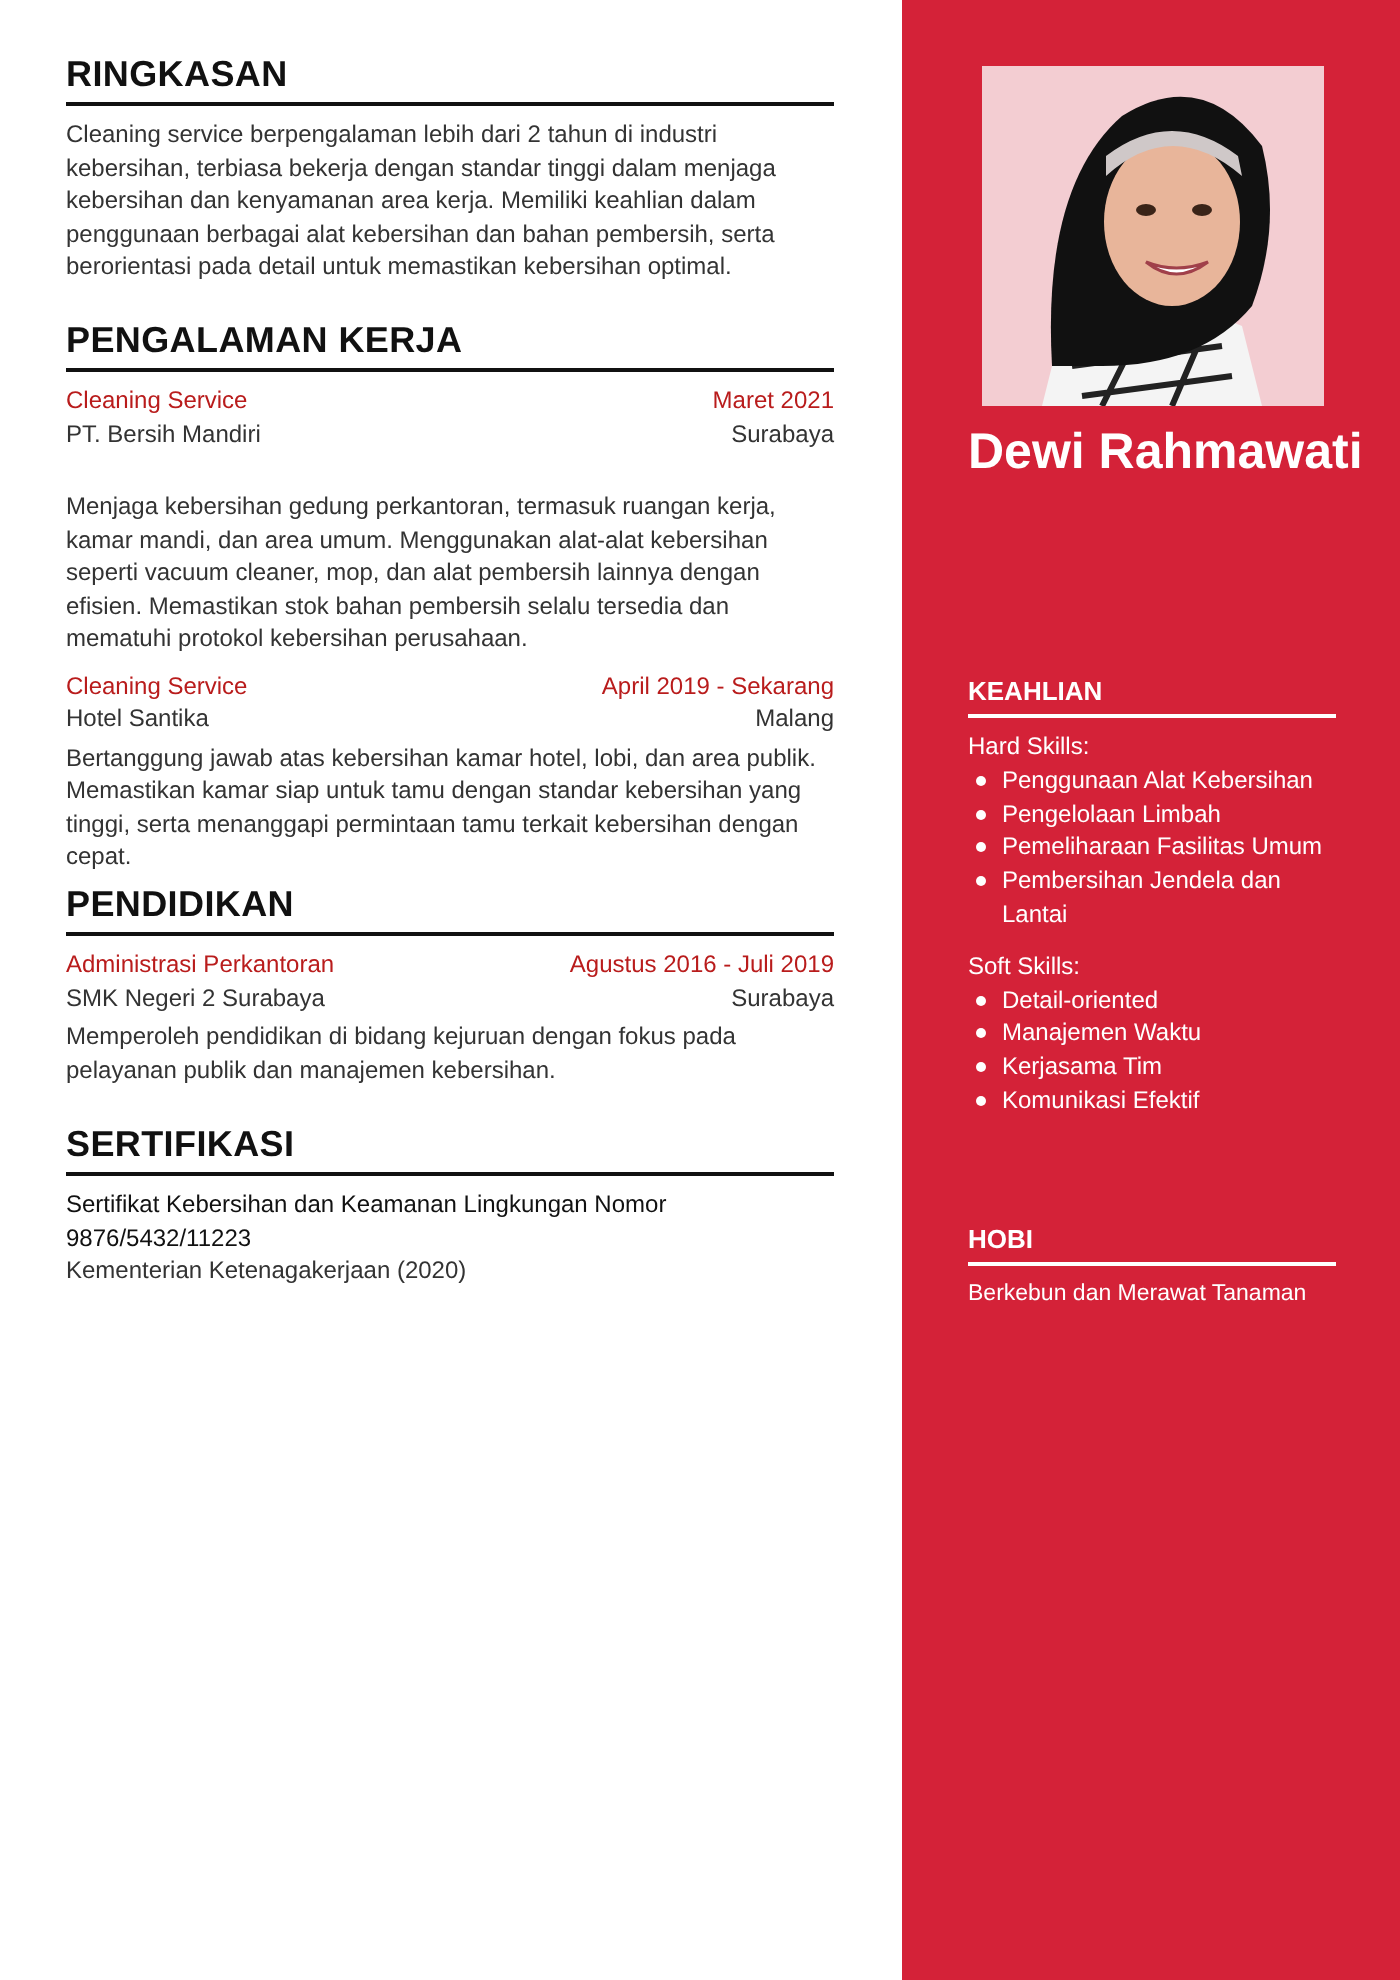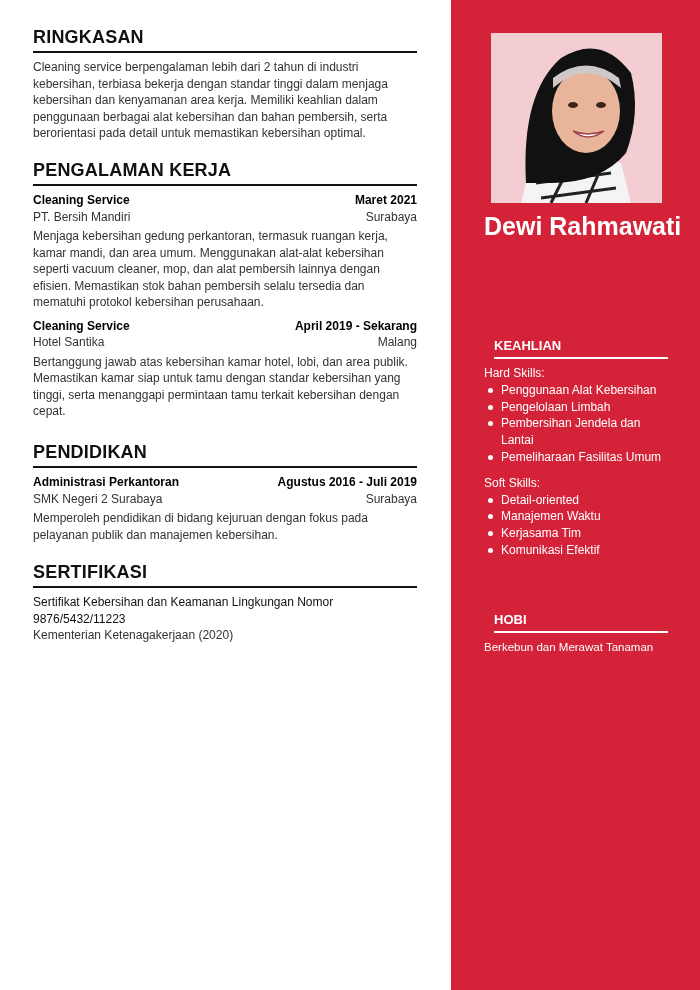--- a/index.html
+++ b/index.html
@@ -4,31 +4,31 @@
 <style>
   * { box-sizing: border-box; margin: 0; padding: 0; }
   html, body { width: 700px; height: 990px; background: #ffffff; overflow: hidden; }
   body { font-family: "Liberation Sans", sans-serif; color: #333; position: relative; }
   .main { position: absolute; left: 0; top: 0; width: 450px; height: 990px; background: #fff; }
   .side { position: absolute; left: 451px; top: 0; width: 250px; height: 990px; background: #D42238; color: #fff; }
   .sec { position: absolute; left: 33px; width: 384px; }
   .sec-title { font-size: 18px; font-weight: bold; color: #111; letter-spacing: 0.2px; padding-bottom: 3px; border-bottom: 2px solid #111; margin-bottom: 6px; }
   .para { font-size: 12px; line-height: 16.5px; color: #333; }
   .row { display: flex; justify-content: space-between; font-size: 12px; line-height: 16.5px; }
-  .row.bold { font-weight: bold; color: #000000; }
+  .row.bold { font-weight: normal; color: #b91c1c; }
   .row.sub { color: #333; }
   .entry { margin-bottom: 7px; }
   .cert-title { font-size: 12px; font-weight: normal; color: #111; line-height: 16.5px; }
   .photo { position: absolute; left: 40px; top: 33px; width: 171px; height: 170px; background: linear-gradient(90deg,#f0c6cc,#f6d6da 60%,#efc3c8); overflow: hidden; }
   .name { position: absolute; left: 33px; top: 212px; font-size: 25px; font-weight: bold; color: #fff; white-space: nowrap; }
   .contacts { position: absolute; left: 33px; top: 247px; list-style: none; }
   .contacts li, .skills li { position: relative; padding-left: 17px; font-size: 12px; line-height: 16.8px; color: #fff; }
   .contacts li::before, .skills li::before { content: ""; position: absolute; left: 4px; top: 6px; width: 5px; height: 5px; border-radius: 50%; background: #fff; }
   .side-sec { position: absolute; left: 33px; width: 184px; }
-  .side-title { font-size: 13px; font-weight: bold; color: #fff; padding-bottom: 4px; border-bottom: 2px solid #fff; margin-bottom: 6px; margin-left: 10px; }
+  .side-title { font-size: 13px; font-weight: bold; color: #fff; padding-bottom: 4px; border-bottom: 2px solid #fff; margin-bottom: 6px; }
   .skills-label { font-size: 12px; line-height: 16.8px; color: #fff; }
   .skills { list-style: none; margin-bottom: 9px; }
   .hobby { font-size: 11.5px; color: #fff; line-height: 16px; }
 </style>
 </head>
 <body>
 
 <div class="main">
 
   <div class="sec" style="top:27px;">
@@ -36,21 +36,21 @@
     <div class="para">Cleaning service berpengalaman lebih dari 2 tahun di industri kebersihan, terbiasa bekerja dengan standar tinggi dalam menjaga kebersihan dan kenyamanan area kerja. Memiliki keahlian dalam penggunaan berbagai alat kebersihan dan bahan pembersih, serta berorientasi pada detail untuk memastikan kebersihan optimal.</div>
   </div>
 
   <div class="sec" style="top:160px;">
     <div class="sec-title">PENGALAMAN KERJA</div>
     <div class="entry">
       <div class="row bold">
           <span>Cleaning Service</span>
           <span>Maret 2021</span>
         </div>
-      <div class="row sub" style="margin-bottom:3px;">
+      <div class="row sub" style="margin-bottom:20px;">
           <span>PT. Bersih Mandiri</span>
           <span>Surabaya</span>
         </div>
       <div class="para">Menjaga kebersihan gedung perkantoran, termasuk ruangan kerja, kamar mandi, dan area umum. Menggunakan alat-alat kebersihan seperti vacuum cleaner, mop, dan alat pembersih lainnya dengan efisien. Memastikan stok bahan pembersih selalu tersedia dan mematuhi protokol kebersihan perusahaan.</div>
     </div>
     <div class="entry">
       <div class="row bold">
           <span>Cleaning Service</span>
           <span>April 2019 - Sekarang</span>
         </div>
@@ -99,22 +99,22 @@
     </svg>
   </div>
   <div class="name">Dewi Rahmawati</div>
 
   <div class="side-sec" style="top:338px;">
     <div class="side-title">KEAHLIAN</div>
     <div class="skills-label">Hard Skills:</div>
     <ul class="skills">
       <li>Penggunaan Alat Kebersihan</li>
       <li>Pengelolaan Limbah</li>
+      <li>Pemeliharaan Fasilitas Umum</li>
       <li>Pembersihan Jendela dan Lantai</li>
-      <li>Pemeliharaan Fasilitas Umum</li>
     </ul>
     <div class="skills-label">Soft Skills:</div>
     <ul class="skills">
       <li>Detail-oriented</li>
       <li>Manajemen Waktu</li>
       <li>Kerjasama Tim</li>
       <li>Komunikasi Efektif</li>
     </ul>
   </div>
 

